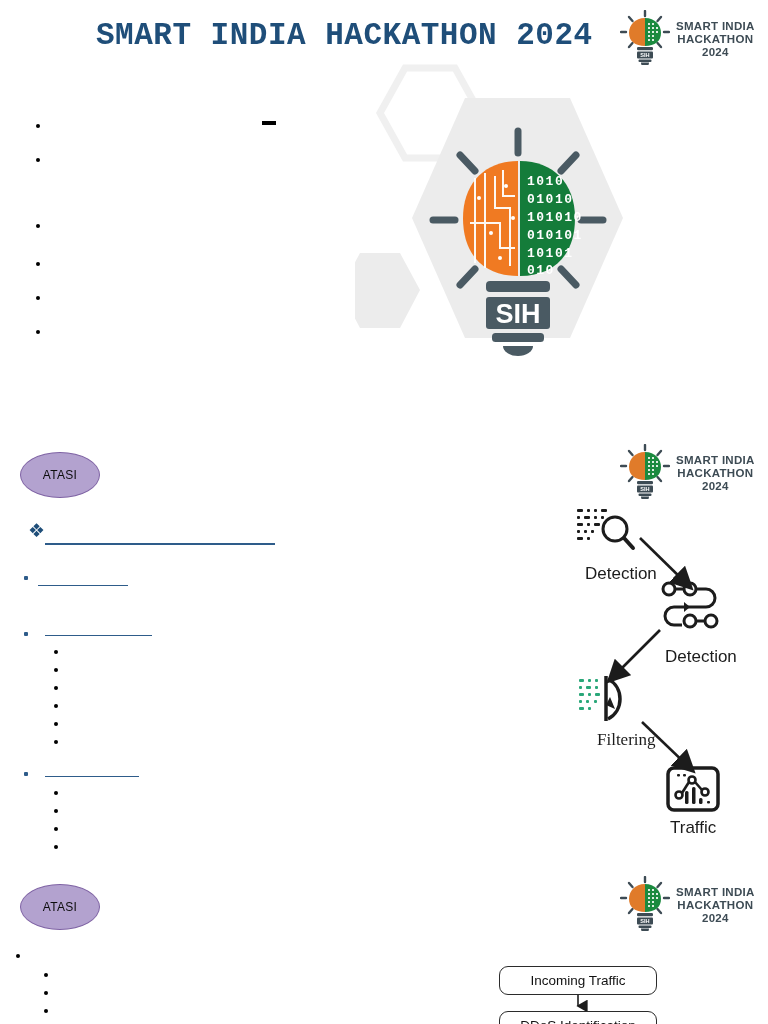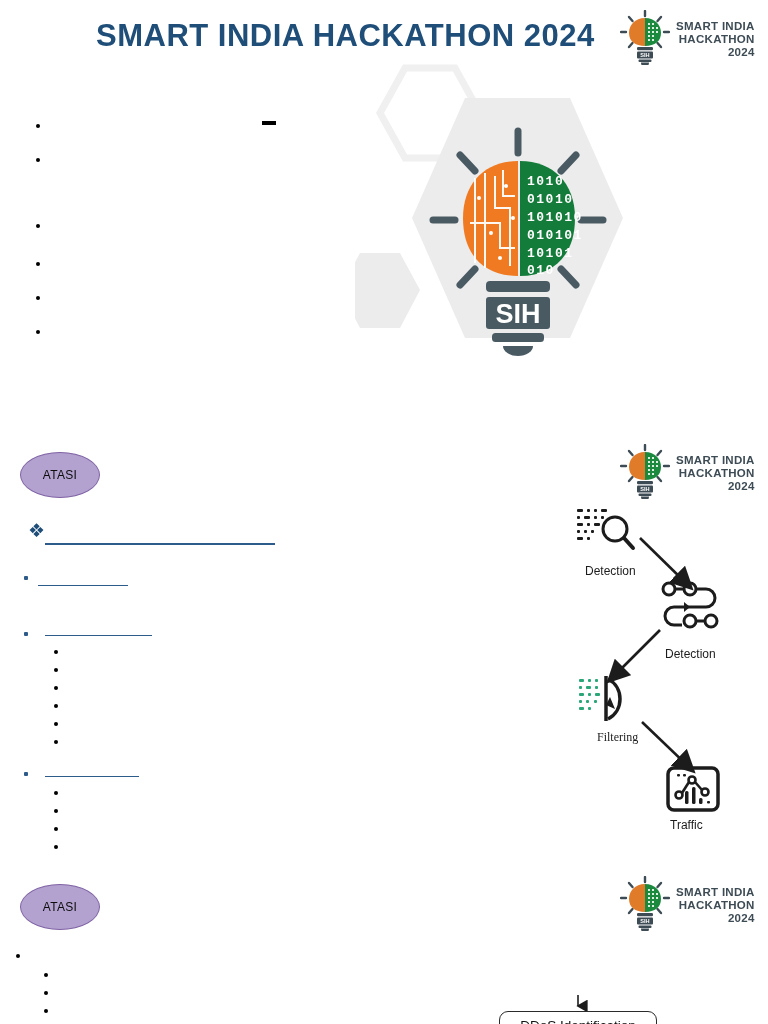--- a/index.html
+++ b/index.html
@@ -9,37 +9,37 @@
     background: #ffffff;
     font-family: "Liberation Sans", sans-serif;
     overflow: hidden;
   }
   .page { position: relative; width: 768px; height: 1024px; background: #fff; }
 
   
   .slide-title {
     position: absolute;
     left: 96px; top: 18px;
-    font-family: Liberation Sans, sans-serif;
+    font-family: Liberation Mono, monospace;
     font-weight: bold;
     font-size: 31px;
     letter-spacing: .5px;
     color: #1f4e79;
     white-space: nowrap;
   }
 
   
   .sih-logo { position: absolute; display: flex; align-items: center; }
   .sih-logo .bulb { position: relative; }
   .sih-logo .wordmark {
     font-family: "Liberation Sans", sans-serif;
     font-weight: bold;
     color: #3d4b54;
     line-height: 1.12;
-    text-align: right;
+    text-align: center;
   }
   .sih-logo .wordmark div { white-space: nowrap; letter-spacing: .3px; }
 
   
   .graphic-wrap { position: absolute; }
 
   
   .bullet-row { position: absolute; display: flex; align-items: flex-start; }
   .bullet-dot {
     width: 4px; height: 4px; border-radius: 50%;
@@ -80,21 +80,21 @@
     position: absolute;
     font-size: 12.3px;
     color: #111;
     line-height: 1.45;
     width: 470px;
   }
 
   
   .pipeline-label {
     position: absolute;
-    font-size: 12px;
+    font-size: 17px;
     color: #1c1c1c;
     white-space: nowrap;
   }
   .pipe-icon { position: absolute; }
 
   
   .flow-box {
     position: absolute;
     border: 1.6px solid #2b2b2b;
     border-radius: 9px;
@@ -494,20 +494,21 @@
   </div>
   <div class="bullet-row" style="left:44px; top:985px;">
     <span class="bullet-dot"></span>
     <span class="bullet-text"></span>
   </div>
   <div class="bullet-row" style="left:44px; top:1003px;">
     <span class="bullet-dot"></span>
     <span class="bullet-text"></span>
   </div>
 
+  <div class="flow-box" style="left:499px; top:966px; width:158px; height:29px;">Incoming Traffic</div>
   <svg style="position:absolute; left:570px; top:995px;" width="18" height="16">
     <defs>
       <marker id="ar2" markerWidth="8" markerHeight="8" refX="4" refY="6" orient="auto">
         <path d="M0 0 L4 7 L8 0 z" fill="#1c1c1c"></path>
       </marker>
     </defs>
     <line x1="8" y1="0" x2="8" y2="11" stroke="#1c1c1c" stroke-width="1.6" marker-end="url(#ar2)"></line>
   </svg>
   <div class="flow-box" style="left:499px; top:1011px; width:158px; height:29px;">DDoS Identification</div>
 

